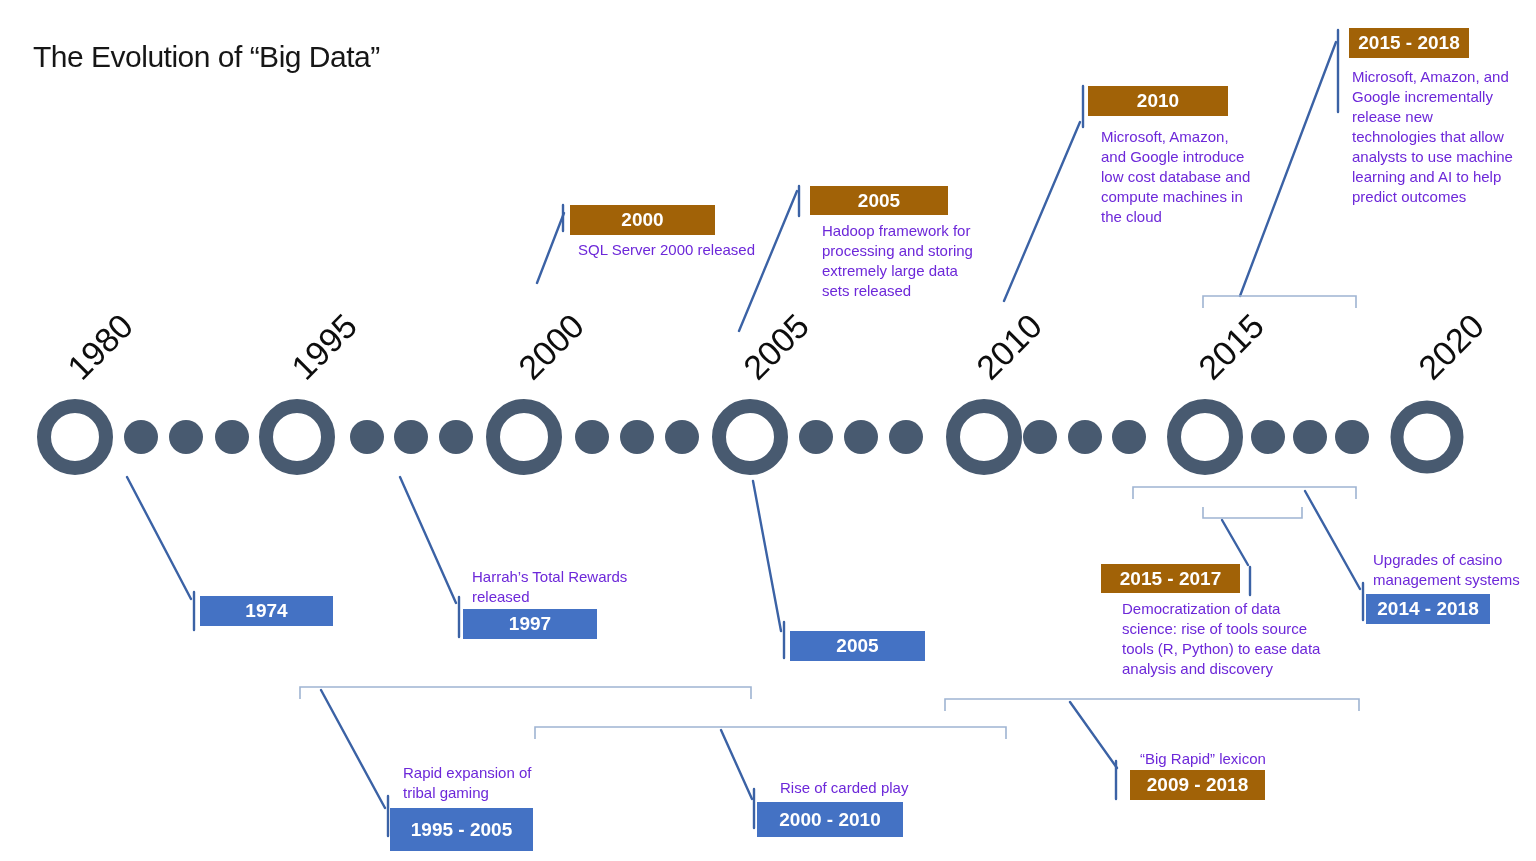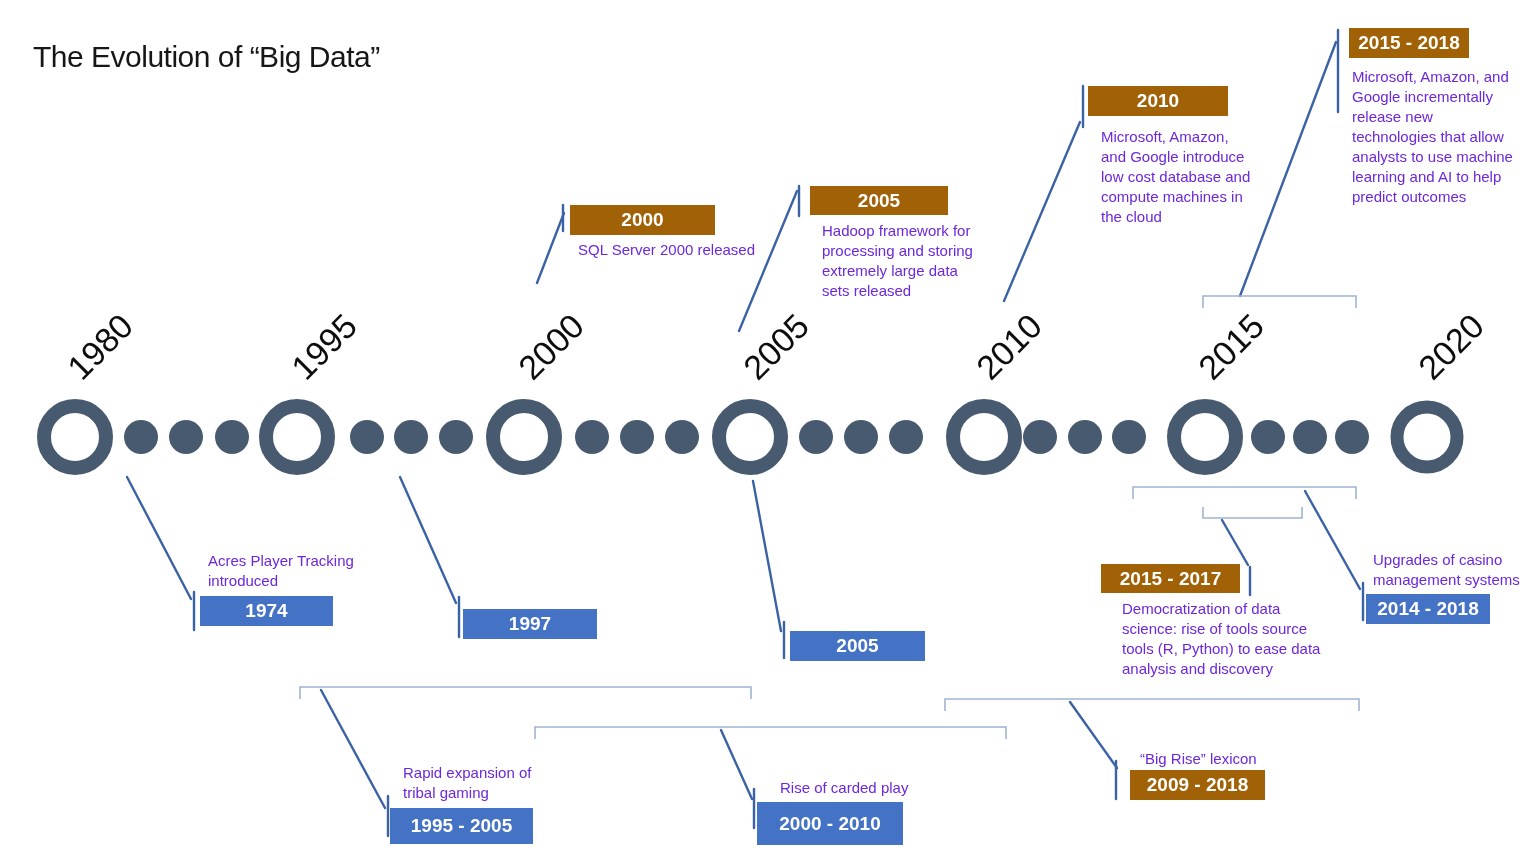--- a/index.html
+++ b/index.html
@@ -133,35 +133,35 @@
 
   <div class="badge orange" style="left:810px;top:186px;width:138px;height:29px">2005</div>
   <div class="desc" style="left:822px;top:221px;width:152px">Hadoop framework for processing and storing extremely large data sets released</div>
 
   <div class="badge orange" style="left:1088px;top:86px;width:140px;height:30px">2010</div>
   <div class="desc" style="left:1101px;top:127px;width:152px">Microsoft, Amazon, and Google introduce low cost database and compute machines in the cloud</div>
 
   <div class="badge orange" style="left:1349px;top:28px;width:120px;height:30px">2015 - 2018</div>
   <div class="desc" style="left:1352px;top:67px;width:162px">Microsoft, Amazon, and Google incrementally release new technologies that allow analysts to use machine learning and AI to help predict outcomes</div>
 
-  <div class="desc" style="left:208px;top:551px;width:165px">Acres Player Tracking introduced</div>
   <div class="badge blue" style="left:200px;top:596px;width:133px;height:30px">1974</div>
 
+  <div class="desc" style="left:472px;top:567px;width:180px">Harrah’s Total Rewards released</div>
   <div class="badge blue" style="left:463px;top:609px;width:134px;height:30px">1997</div>
 
   <div class="badge blue" style="left:790px;top:631px;width:135px;height:30px">2005</div>
 
   <div class="desc" style="left:403px;top:763px;width:150px">Rapid expansion of tribal gaming</div>
-  <div class="badge blue" style="left:390px;top:808px;width:143px;height:36px">1995 - 2005</div>
+  <div class="badge blue" style="left:390px;top:808px;width:143px;height:43px">1995 - 2005</div>
 
   <div class="desc nowrap" style="left:780px;top:778px;width:170px">Rise of carded play</div>
-  <div class="badge blue" style="left:757px;top:802px;width:146px;height:43px">2000 - 2010</div>
+  <div class="badge blue" style="left:757px;top:802px;width:146px;height:35px">2000 - 2010</div>
 
   <div class="desc" style="left:1373px;top:550px;width:175px">Upgrades of casino management systems</div>
   <div class="badge blue" style="left:1366px;top:594px;width:124px;height:30px">2014 - 2018</div>
 
   <div class="badge orange" style="left:1101px;top:564px;width:139px;height:29px">2015 - 2017</div>
   <div class="desc" style="left:1122px;top:599px;width:215px">Democratization of data science: rise of tools source tools (R, Python) to ease data analysis and discovery</div>
 
-  <div class="desc nowrap" style="left:1140px;top:749px;width:170px">“Big Rise” lexicon</div>
+  <div class="desc nowrap" style="left:1140px;top:749px;width:170px">“Big Rapid” lexicon</div>
   <div class="badge orange" style="left:1130px;top:770px;width:135px;height:30px">2009 - 2018</div>
 
 </div>
 
 </body></html>

